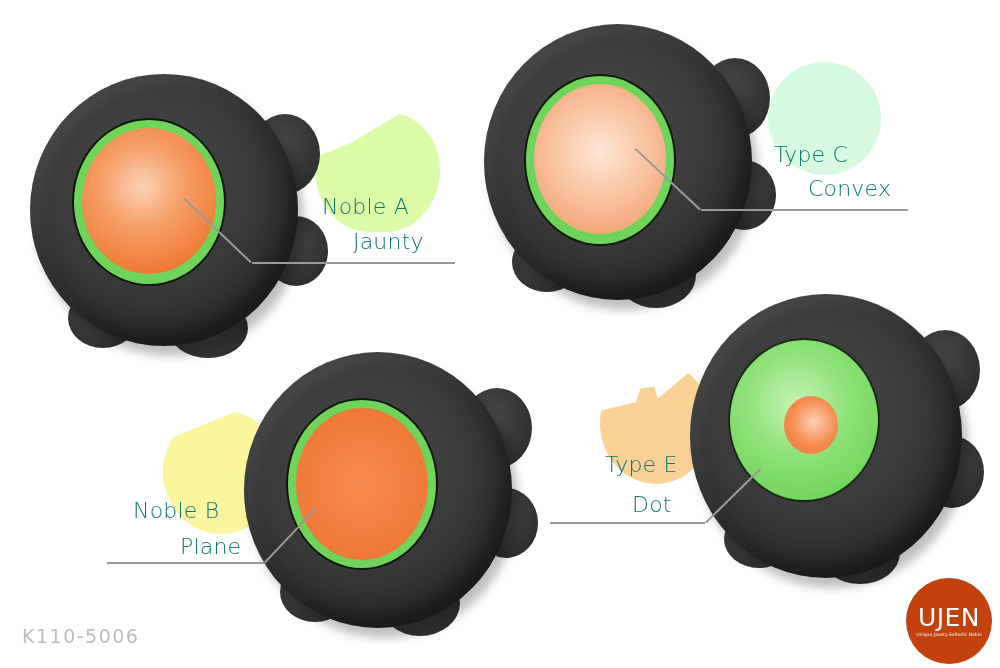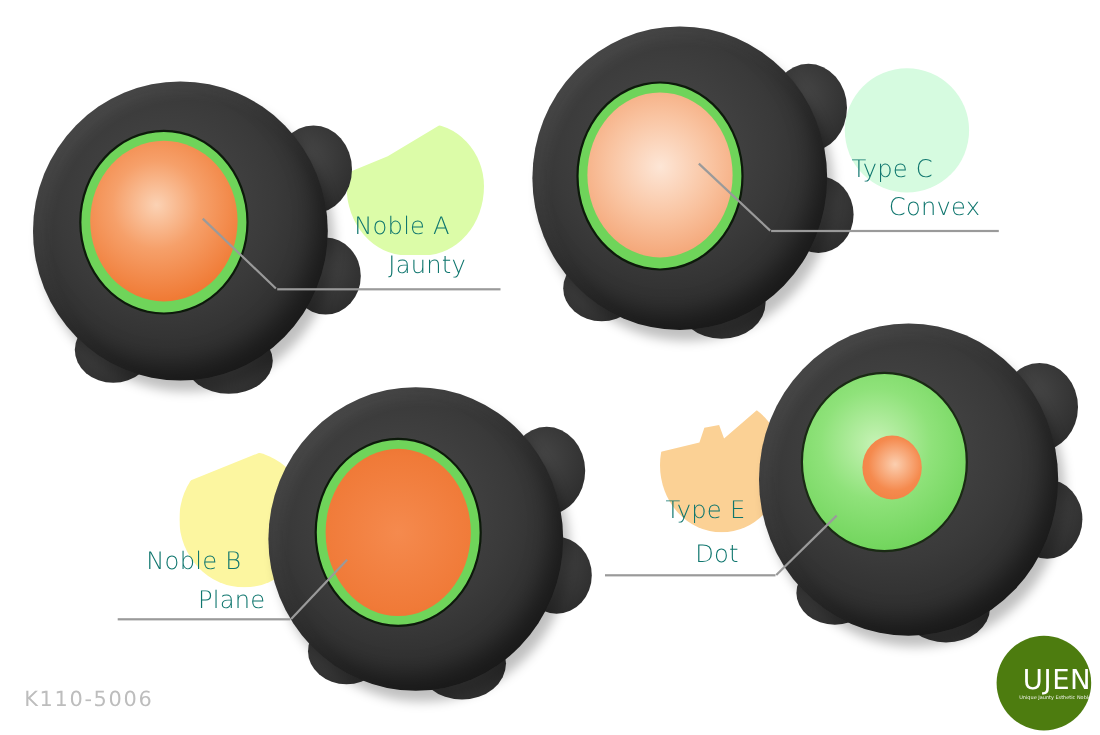--- a/index.html
+++ b/index.html
@@ -66,22 +66,22 @@
   }
 
   .model-code {
     position: absolute; left: 22px; top: 625px;
     font-size: 19px; color: #bdbdbd; letter-spacing: 1.5px;
     font-family: "DejaVu Sans", sans-serif;
   }
 
   .logo {
     position: absolute; left: 906px; top: 578px; width: 86px; height: 86px;
-    border-radius: 50%; background: #4d7c0f;
-    display: flex; flex-direction: column; align-items: flex-end; justify-content: center;
+    border-radius: 50%; background: #c2410c;
+    display: flex; flex-direction: column; align-items: center; justify-content: center;
     color: #ffffff;
   }
   .logo-text { font-size: 25px; font-family: "DejaVu Sans", sans-serif; letter-spacing: 0.5px; line-height: 1; }
   .logo-tag { font-size: 4.5px; margin-top: 2px; white-space: nowrap; opacity: 0.95; }
 </style>
 </head>
 <body>
 
 <div class="blob blob-a"></div>
 <div class="blob blob-c"></div>

